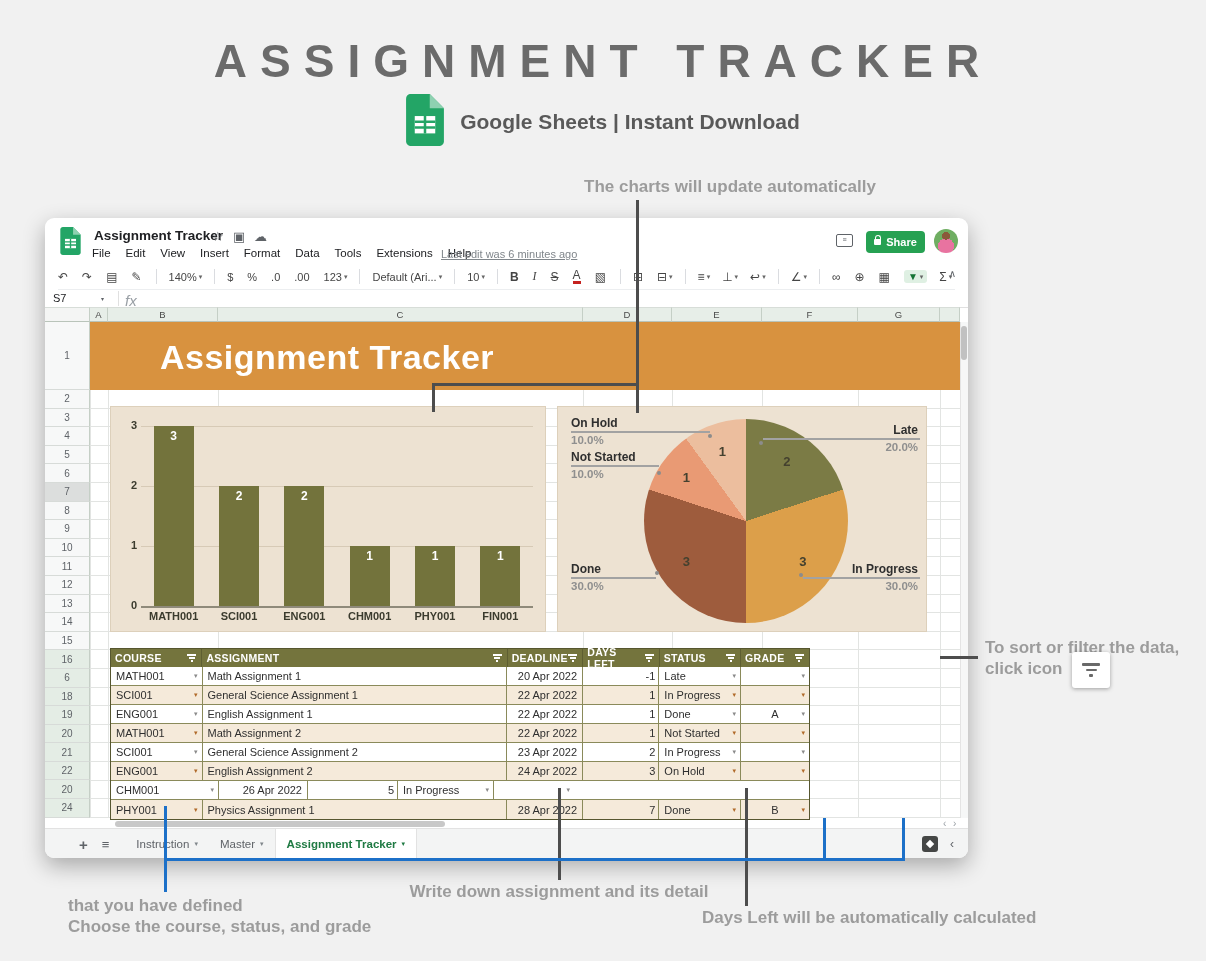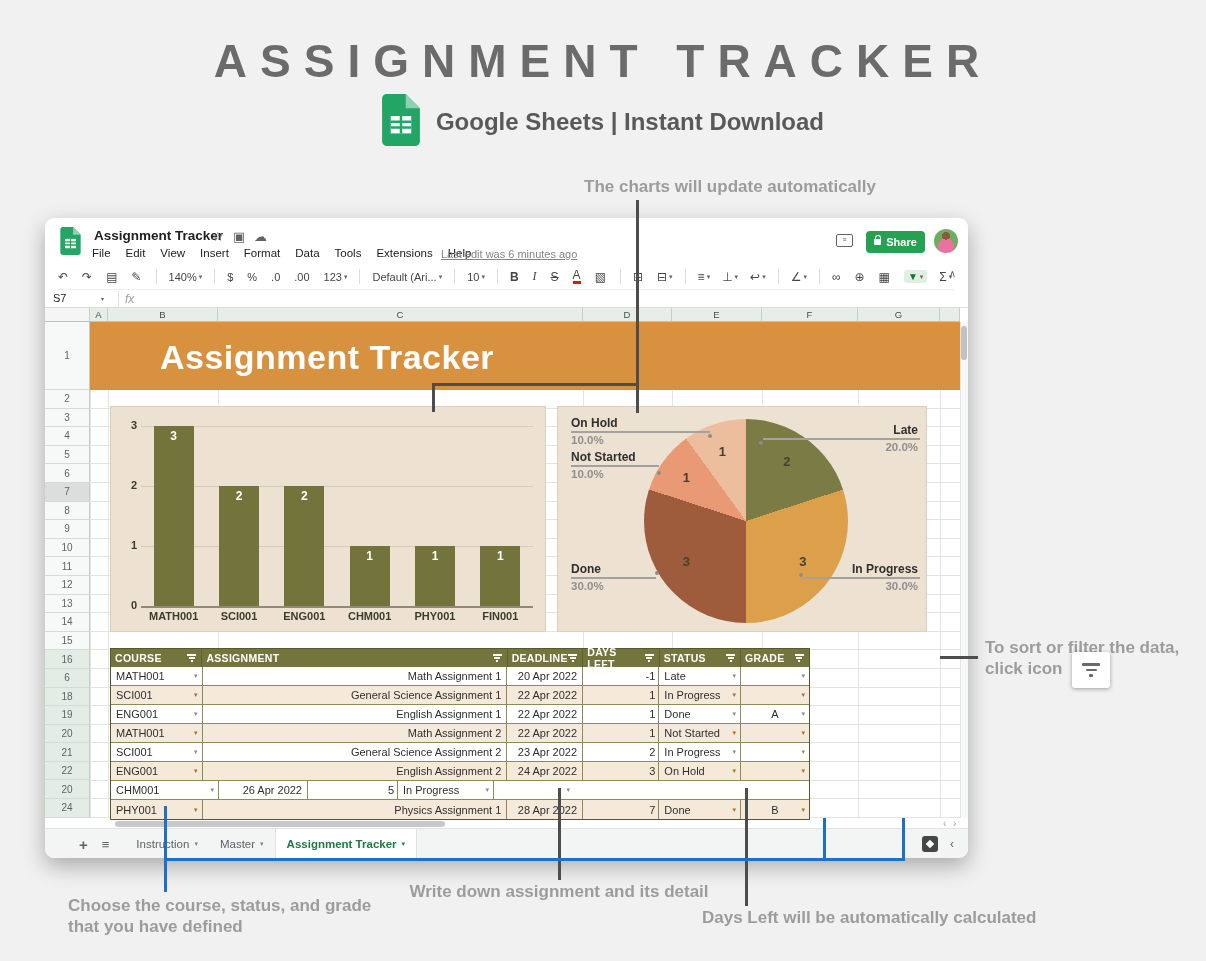--- a/index.html
+++ b/index.html
@@ -2,21 +2,21 @@
 <html><head>
 <meta charset="utf-8">
 <style>
   html,body{margin:0;padding:0;background:#f1f1f1;font-family:"Liberation Sans","DejaVu Sans",sans-serif;}
   #stage{position:relative;width:1206px;height:961px;background:#f1f1f1;overflow:hidden;}
   .abs{position:absolute;}
 
   
   #main-title{top:34px;left:0;width:100%;text-align:center;font-size:46px;font-weight:bold;color:#6b6b6b;letter-spacing:13px;}
   #subtitle-row{top:94px;left:0;width:100%;display:flex;justify-content:center;align-items:center;gap:16px;}
-  #subtitle-row .sub-text{font-size:24px;font-weight:bold;color:#595959;}
+  #subtitle-row .sub-text{font-size:21px;font-weight:bold;color:#595959;}
 
   .ann{position:absolute;color:#9c9c9c;font-weight:bold;font-size:17px;line-height:21px;z-index:40;}
   .annline{position:absolute;background:#4d4d4d;z-index:35;}
   .annline.blue{background:#1c70c8;}
 
   
   #win{position:absolute;left:45px;top:218px;width:923px;height:640px;background:#fff;border-radius:9px;
        box-shadow:0 8px 22px rgba(0,0,0,.30);overflow:hidden;z-index:2;}
   #win .tb-title{left:49px;top:10px;font-size:13.5px;font-weight:bold;color:#202124;}
   .tb-ico{color:#5f6368;font-size:13px;top:11px;}
@@ -45,21 +45,21 @@
   .tbi.filter{background:#dff0e3;border-radius:3px;padding:1px 4px;}
   .tbi.filter .gl{color:#137333;font-size:10px;}
   .sep{width:1px;height:15px;background:#dadce0;}
   #collapse-tb{right:12px;top:50px;color:#5f6368;font-size:10px;}
 
   
   #fbar{left:0;top:72px;width:923px;height:17px;border-bottom:1px solid #e0e0e0;}
   #namebox{left:8px;top:74px;font-size:11px;color:#202124;}
   #nb-caret{left:56px;top:77px;font-size:6px;color:#5f6368;}
   #nb-div{left:73px;top:73px;width:1px;height:15px;background:#e0e0e0;}
-  #fx{left:80px;top:74px;font-size:12px;font-style:italic;color:#9aa0a6;}
+  #fx{left:80px;top:74px;font-size:15px;font-style:italic;color:#9aa0a6;}
 
   
   .colh{position:absolute;top:89px;height:15px;background:#e7eee8;border-right:1px solid #c5cfc6;
         border-bottom:1px solid #b9c4ba;border-top:1px solid #d7ddd8;box-sizing:border-box;
         font-size:9.5px;color:#4a4a4a;display:flex;align-items:center;justify-content:center;}
   .colh.corner{background:#f4f5f4;}
 
   
   #rowhs{left:0;top:104px;width:45px;}
   .rowh{height:18.6px;box-sizing:border-box;border-bottom:1px solid #d7dbd8;border-right:1px solid #c5cfc6;
@@ -100,21 +100,21 @@
   .th{box-sizing:border-box;border-right:1px solid #5e5e31;color:#fff;font-weight:bold;font-size:10.5px;
       display:flex;align-items:center;padding:0 4px;letter-spacing:.3px;}
   .flt{margin-left:auto;display:flex;flex-direction:column;align-items:center;gap:1.5px;margin-right:1px;}
   .flt i{display:block;height:1.5px;background:#fff;}
   .flt i:nth-child(1){width:9px;} .flt i:nth-child(2){width:6px;} .flt i:nth-child(3){width:2px;}
   .tr{display:flex;height:19px;box-sizing:border-box;border-bottom:1px solid #8a8a5a;background:#fff;}
   div.tr:nth-of-type(even){background:#F5EADA;}
   div.tr:nth-of-type(8){border-bottom:none;}
   .td{position:relative;box-sizing:border-box;border-right:1px solid #8a8a5a;font-size:11px;color:#2f2f2f;
       display:flex;align-items:center;padding:0 5px;overflow:hidden;}
-  .tc1{width:108px;} .tc2{width:365px;justify-content:flex-end;} .tc3{width:89px;} .tc4{width:90px;} .tc5{width:96px;} .tc6{width:80px;border-right:none;}
+  .tc1{width:108px;} .tc2{width:365px;} .tc3{width:89px;} .tc4{width:90px;} .tc5{width:96px;} .tc6{width:80px;border-right:none;}
   .td.num{justify-content:flex-end;}
   .td.ctr{justify-content:center;}
   .cellcaret{position:absolute;right:4px;top:50%;transform:translateY(-50%);font-size:7px;color:#8a8a8a;}
   .cellcaret:after{content:"▾";}
   div.tr:nth-of-type(even) .cellcaret{color:#b06a2a;}
 
   
   #vscroll{left:915px;top:104px;width:8px;height:496px;background:#f6f7f7;border-left:1px solid #e4e4e4;z-index:4;}
   #vthumb{left:916px;top:108px;width:6px;height:34px;background:#c1c1c1;border-radius:3px;z-index:5;}
   #hscroll-pill{left:70px;top:603px;width:330px;height:6px;background:#c8c8c8;border-radius:3px;z-index:4;}
@@ -824,19 +824,19 @@
     <div>To sort or filter the data,</div>
     <div>click icon</div>
   </div>
   <div id="sort-icon-box">
       <i></i>
       <i></i>
       <i></i>
     </div>
 
   <div class="ann" style="left:68px;top:895px;width:420px;">
+    <div>that you have defined</div>
     <div>Choose the course, status, and grade</div>
-    <div>that you have defined</div>
   </div>
   <div class="ann" style="left:702px;top:907px;width:400px;">Days Left will be automatically calculated</div>
   <div class="ann" style="left:398px;top:881px;width:322px;text-align:center;">Write down assignment and its detail</div>
 
 </div>
 
 </body></html>

